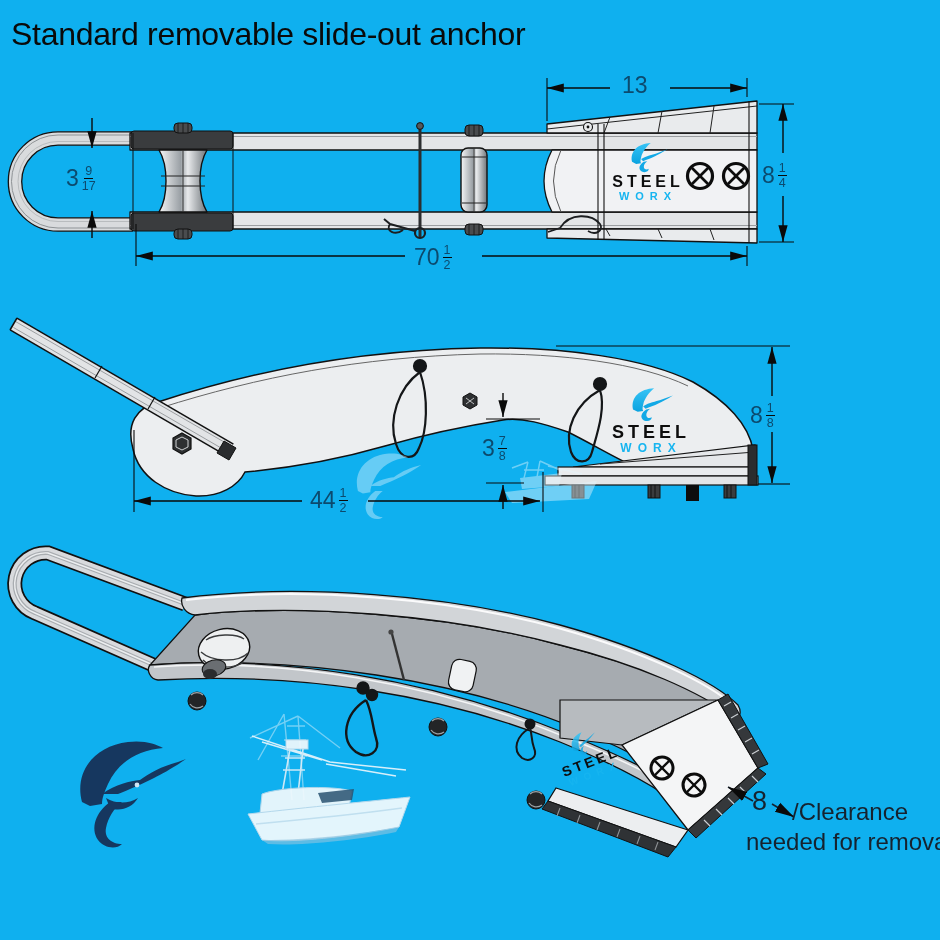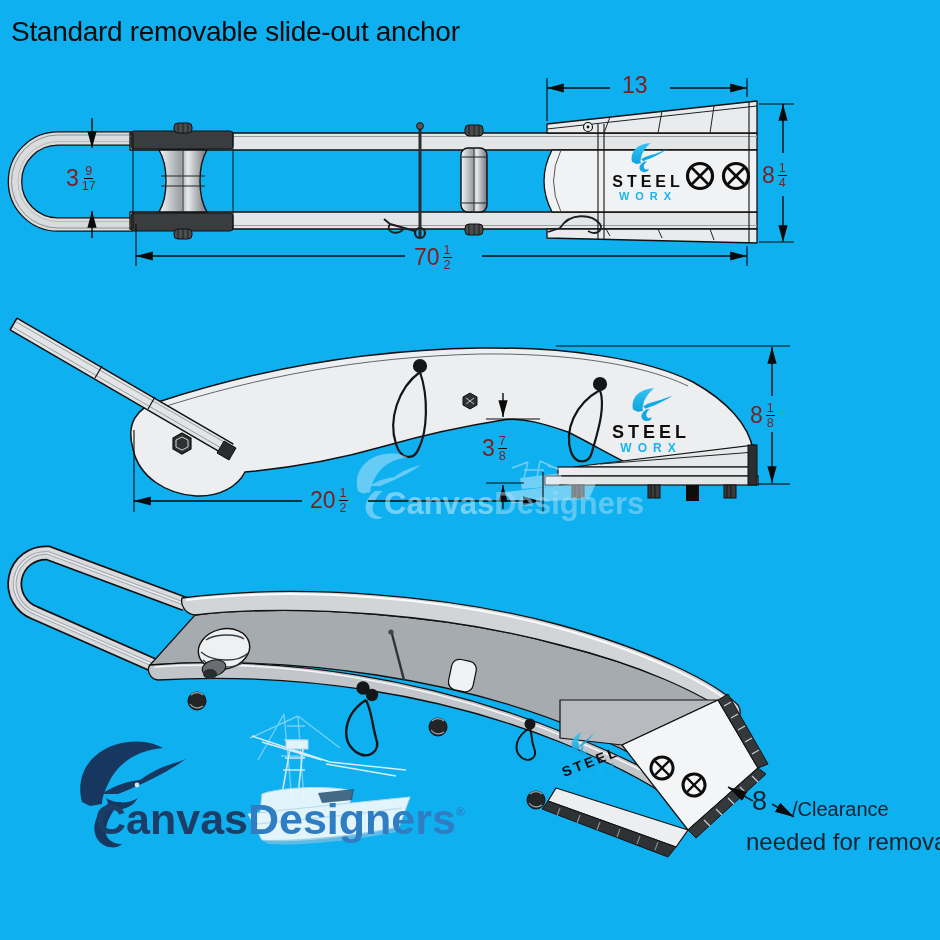--- a/index.html
+++ b/index.html
@@ -1,37 +1,37 @@
 <!DOCTYPE html>
 <html><head>
 <meta charset="utf-8">
 <style>
   html,body{margin:0;padding:0}
   .stage{position:relative;width:940px;height:940px;background:#0fb0ef;overflow:hidden;
          font-family:"Liberation Sans",sans-serif}
   svg.draw{position:absolute;left:0;top:0}
-  .page-title{position:absolute;left:11px;top:16px;font-size:28px;color:#0a0a0a;
+  .page-title{position:absolute;left:11px;top:16px;font-size:32px;color:#0a0a0a;
               letter-spacing:-0.3px;font-weight:400}
   
-  .dim{position:absolute;display:flex;align-items:center;gap:3px;color:#7f1d1d;
+  .dim{position:absolute;display:flex;align-items:center;gap:3px;color:#0c4a6e;
        font-size:23px;line-height:1;white-space:nowrap}
   .fr{display:flex;flex-direction:column;align-items:center;font-size:12.5px;line-height:1.15;
       font-weight:400}
   .fr .n{border-bottom:1.3px solid #0a0a0a;padding:0 1px}
   
   .sw{position:absolute;display:flex;flex-direction:column;align-items:center;line-height:1}
   .sw .sw-steel{font-weight:700;color:#0d0d0d;letter-spacing:4px;margin-top:1px}
   .sw .sw-worx{font-weight:700;color:#17b5f0;letter-spacing:6px;margin-top:1px}
   .sw-top .sw-steel{font-size:16px}.sw-top .sw-worx{font-size:11px}
   .sw-side .sw-steel{font-size:18px}.sw-side .sw-worx{font-size:12px}
   .sw-iso{transform:rotate(-21deg)}
   .sw-iso .sw-steel{font-size:14px;letter-spacing:3px}
   .sw-iso .sw-worx{font-size:10px;opacity:.85}
   
-  .note1{position:absolute;left:792px;top:798px;font-size:20px;color:#16222e;white-space:nowrap}
+  .note1{position:absolute;left:792px;top:798px;font-size:24px;color:#16222e;white-space:nowrap}
   .note2{position:absolute;left:746px;top:828px;font-size:24px;color:#16222e;white-space:nowrap}
   .clr8{position:absolute;left:752px;top:786px;font-size:27px;color:#16222e}
   
   .cdlogo{position:absolute;left:95px;top:798px;font-size:43px;font-weight:700;line-height:1;
           white-space:nowrap}
   .cdlogo .cv{color:#1b3e66}.cdlogo .dg{color:#2f7dc2}
   .cdlogo .rg{font-size:12px;color:#2f7dc2;vertical-align:18px}
   .cdwm{position:absolute;left:384px;top:488px;font-size:31px;font-weight:700;line-height:1;
         opacity:.5;white-space:nowrap}
   .cdwm .cv{color:#d8f2fe}.cdwm .dg{color:#aadef7}
@@ -372,21 +372,21 @@
 
 <div class="dim" style="left:482px;top:434px">
   <span>3</span>
   <span class="fr">
         <span class="n">7</span>
         <span>8</span>
       </span>
 </div>
 
 <div class="dim" style="left:310px;top:486px">
-  <span>20</span>
+  <span>44</span>
   <span class="fr">
         <span class="n">1</span>
         <span>2</span>
       </span>
 </div>
 
 <div class="clr8">
   <span>8</span>
 </div>
 <div class="note1">
@@ -417,21 +417,15 @@
 <div class="sw sw-iso" style="left:543px;top:730px;width:90px">
   <svg width="32" height="24" viewBox="0 0 60 46" style="opacity:.85">
     <path d="M7,30 C4,14 16,4 34,3 C28,8 22,15 20,24 C19,28 19,30 20,32 L13,33 Z" fill="url(#fishg)"></path>
     <path d="M20,26 C28,21 36,20 42,18 L58,12 C50,17 44,20 40,22 C34,25 28,27 23,29 Z" fill="#12a9e6"></path>
     <path d="M24,30 C18,34 15,40 21,44 C26,46 31,44 31,40 C28,42 24,41 24,37 C24,34 26,31 29,29 Z" fill="#12a9e6"></path>
   </svg>
   <span class="sw-steel">STEEL</span>
   <span class="sw-worx">WORX</span>
 </div>
 
-<div class="cdwm">
-  <span class="cv">Canvas</span><span class="dg">Designers</span>
-</div>
-
-<div class="cdlogo">
-  <span class="cv">Canvas</span><span class="dg">Designers</span><span class="rg">®</span>
-</div>
+
 
 </div>
 
 </body></html>

